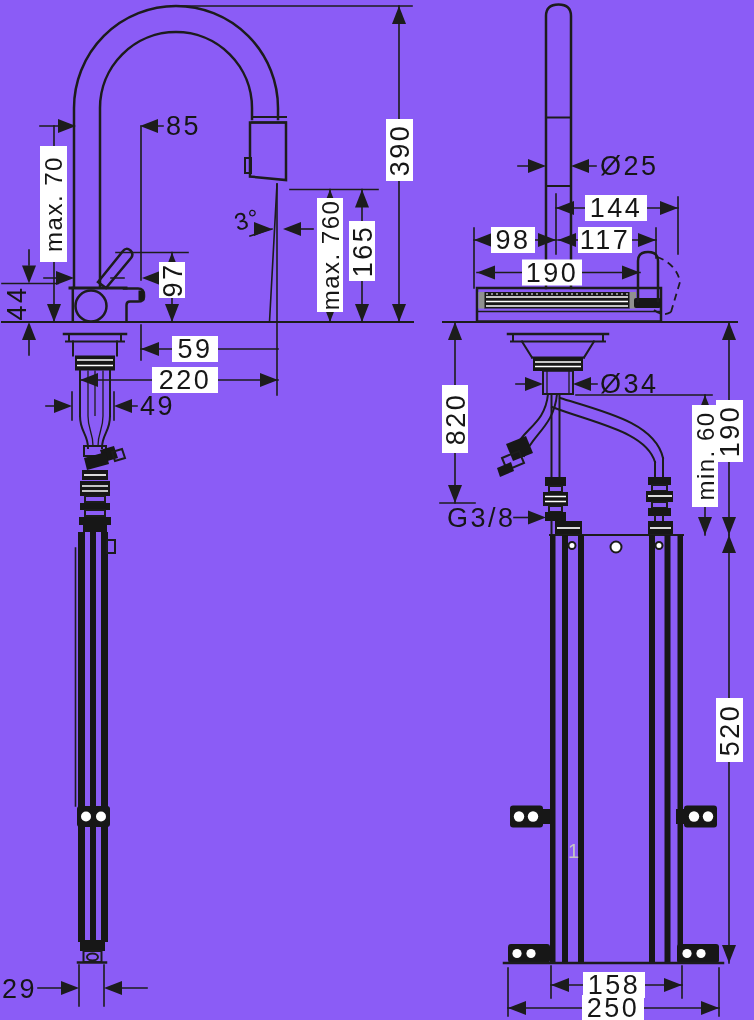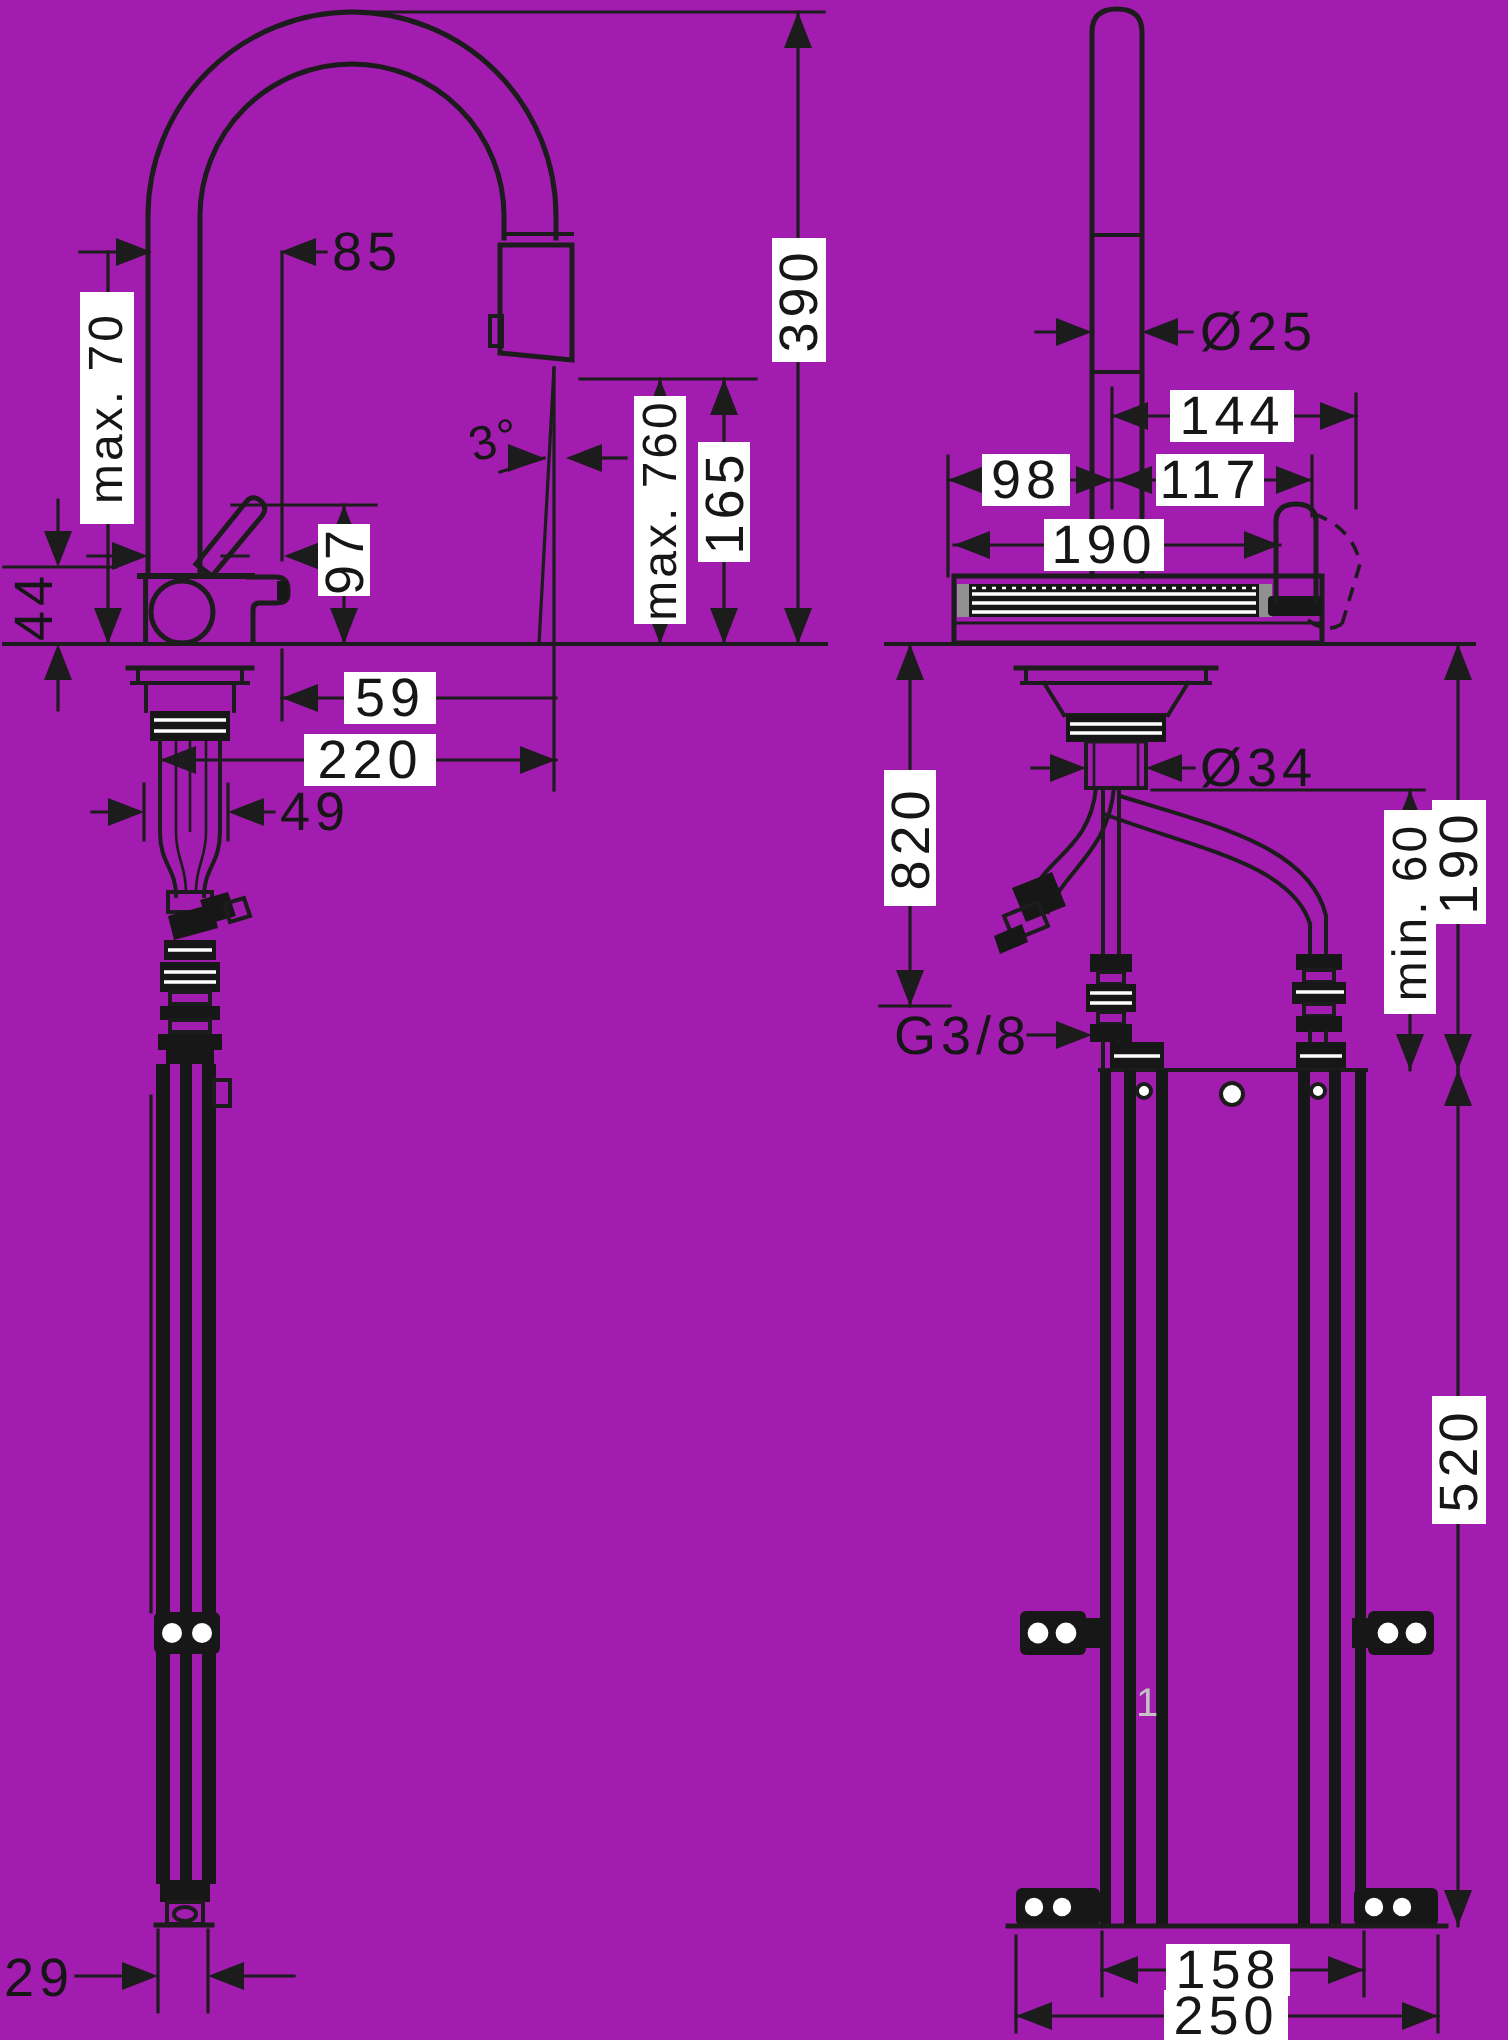--- a/index.html
+++ b/index.html
@@ -1,16 +1,16 @@
 <!DOCTYPE html>
 <html><head>
 <meta charset="utf-8">
 <style>
   html,body{margin:0;padding:0;background:#fff;}
-  .page{position:relative;width:754px;height:1020px;background:#a21caf;overflow:hidden;}
+  .page{position:relative;width:754px;height:1020px;background:#8b5cf6;overflow:hidden;}
   svg{display:block;}
   .ln{stroke:#1c1c1c;stroke-width:2;fill:none;stroke-linecap:square;}
   .ln25{stroke:#1c1c1c;stroke-width:2.5;fill:none;stroke-linecap:square;}
   .ln3{stroke:#1c1c1c;stroke-width:3;fill:none;stroke-linecap:square;}
   .thin{stroke:#1c1c1c;stroke-width:1.6;fill:none;stroke-linecap:square;}
   .t13{stroke:#1c1c1c;stroke-width:1.3;fill:none;}
   .arr{fill:#1c1c1c;stroke:none;}
   .dark{fill:#171717;stroke:none;}
   .wl{stroke:#fff;stroke-width:1.7;fill:none;}
   .gray{fill:#909090;stroke:none;}

